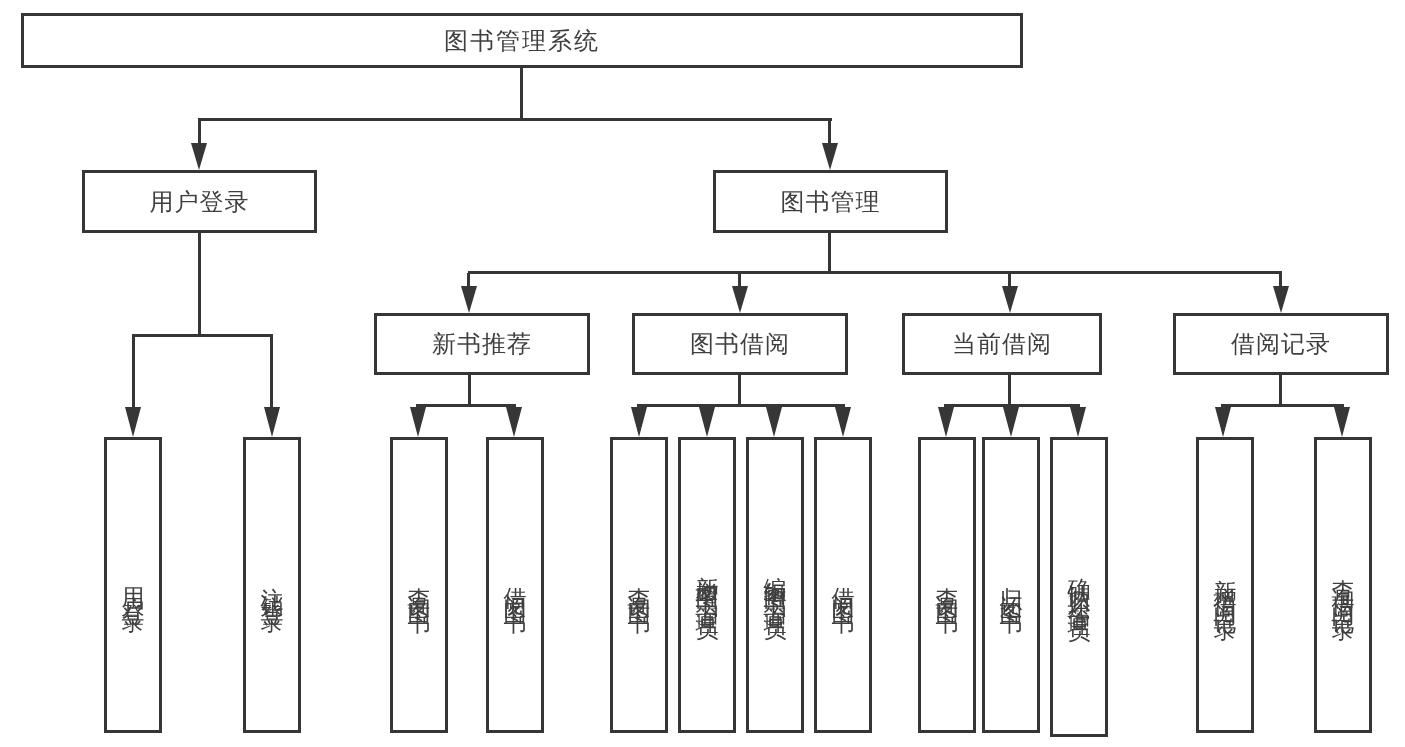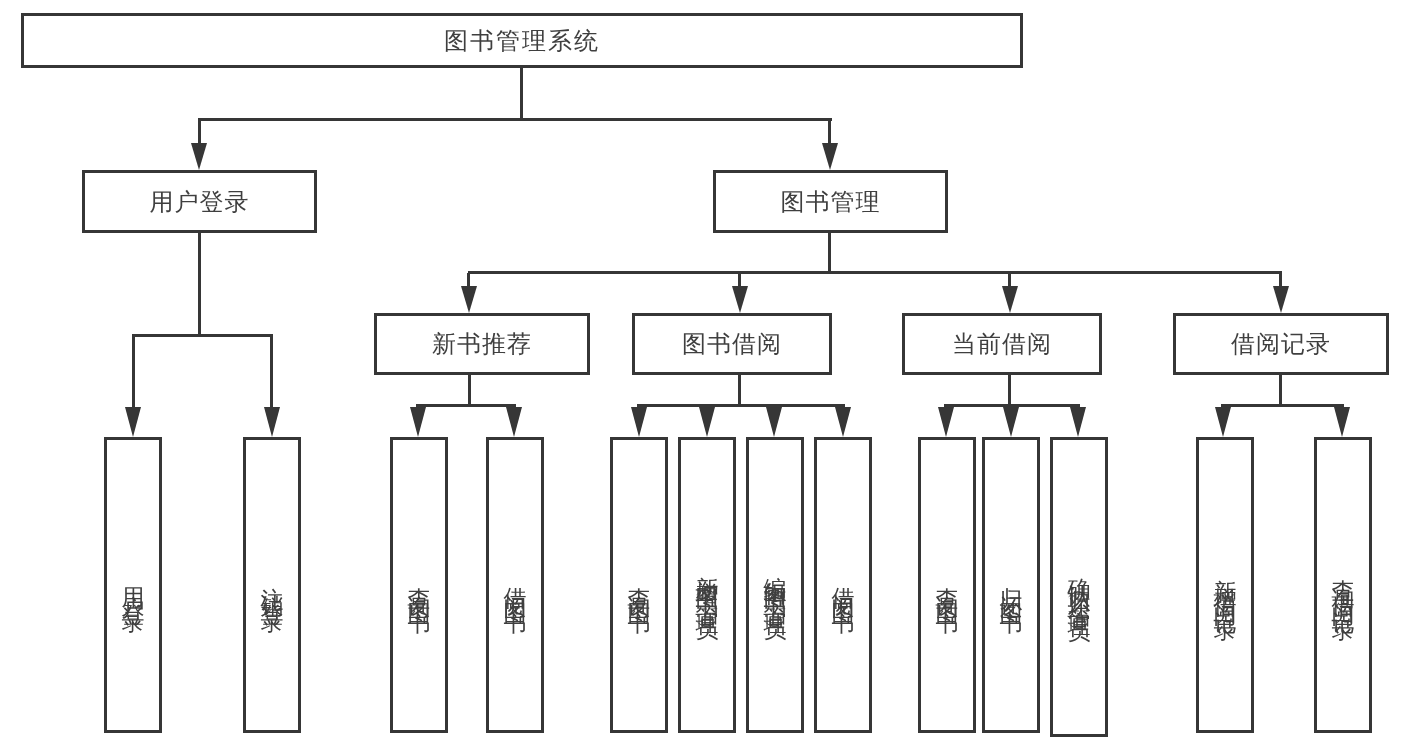--- a/index.html
+++ b/index.html
@@ -107,21 +107,21 @@
   <div class="vline" style="left:1008px; top:273px; height:14px;"></div>
   <div class="vline" style="left:1279px; top:273px; height:14px;"></div>
   <div class="arrow a-l3" style="left:461px; top:286px;"></div>
   <div class="arrow a-l3" style="left:732px; top:286px;"></div>
   <div class="arrow a-l3" style="left:1002px; top:286px;"></div>
   <div class="arrow a-l3" style="left:1273px; top:286px;"></div>
 
   <div class="box hbox" style="left:362px; top:313px; width:216px; height:62px;margin-left:12px;">
     <span>新书推荐</span>
   </div>
-  <div class="box hbox" style="left:632px; top:313px; width:200px; height:62px;">
+  <div class="box hbox" style="left:632px; top:313px; width:216px; height:62px;">
     <span>图书借阅</span>
   </div>
   <div class="box hbox" style="left:902px; top:313px; width:200px; height:62px;">
     <span>当前借阅</span>
   </div>
   <div class="box hbox" style="left:1173px; top:313px; width:216px; height:62px;">
     <span>借阅记录</span>
   </div>
 
   <div class="vline" style="left:468px; top:375px; height:31px;"></div>

